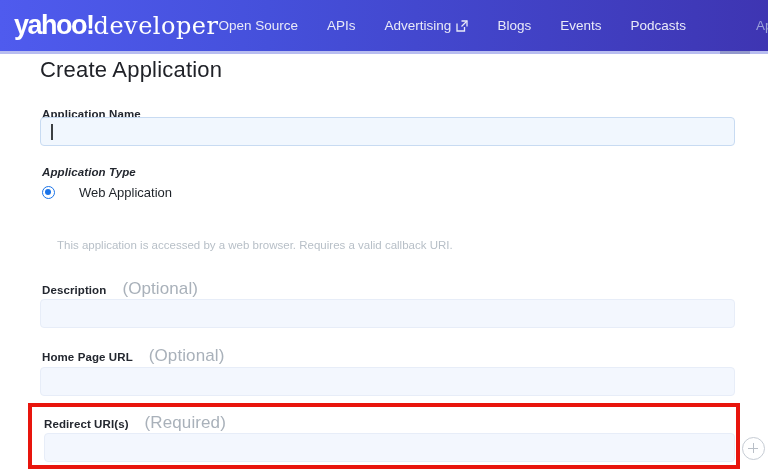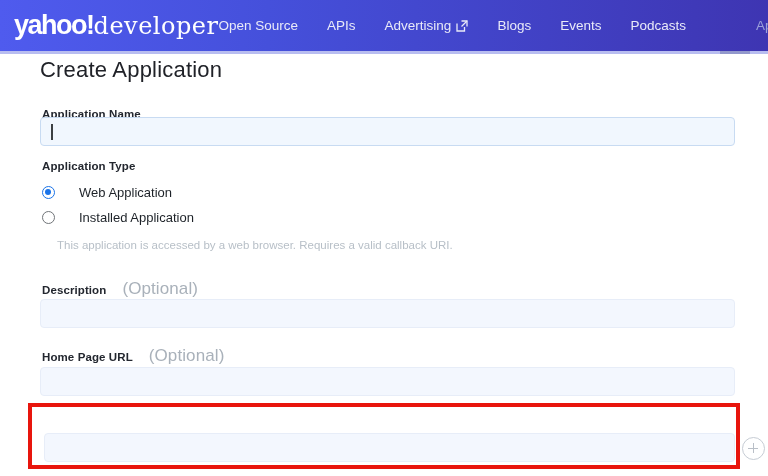--- a/index.html
+++ b/index.html
@@ -138,44 +138,43 @@
 
 <main class="content">
 
   <h1 class="page-title">Create Application</h1>
 
   <div class="field-label" style="top:53px;margin-top:8px;">Application Name</div>
   <div class="text-input focused" style="top:70px;">
     <div class="caret"></div>
   </div>
 
-  <div class="field-label" style="top:113px;">Application Type</div>
+  <div class="field-label" style="top:119px;font-style:italic;">Application Type</div>
 
   <div class="radio-row" style="top:138px;">
     <span class="radio-circle checked"></span>
     <span class="radio-label">Web Application</span>
   </div>
 
-  <div class="radio-row" style="top:163px;">
-    <span class="radio-circle"></span>
-    <span class="radio-label">Installed Application</span>
-  </div>
 
   <div class="help-text" style="top:192px;">This application is accessed by a web browser. Requires a valid callback URI.</div>
 
   <div class="field-label" style="top:232px;">
     <span>Description</span><span class="field-hint">(Optional)</span>
   </div>
   <div class="text-input" style="top:252px;"></div>
 
   <div class="field-label" style="top:299px;">
     <span>Home Page URL</span><span class="field-hint">(Optional)</span>
   </div>
   <div class="text-input" style="top:320px;"></div>
 
+  <div class="field-label" style="top:366px; left:44px;">
+    <span>Redirect URI(s)</span><span class="field-hint">(Required)</span>
+  </div>
   <div class="text-input" style="top:386px; left:44px; width:691px;"></div>
 
   <div class="add-uri-btn">
     <span>
       <span class="plus-h"></span>
         <span class="plus-v"></span>
     </span>
   </div>
 
   <div class="annotation-box"></div>

